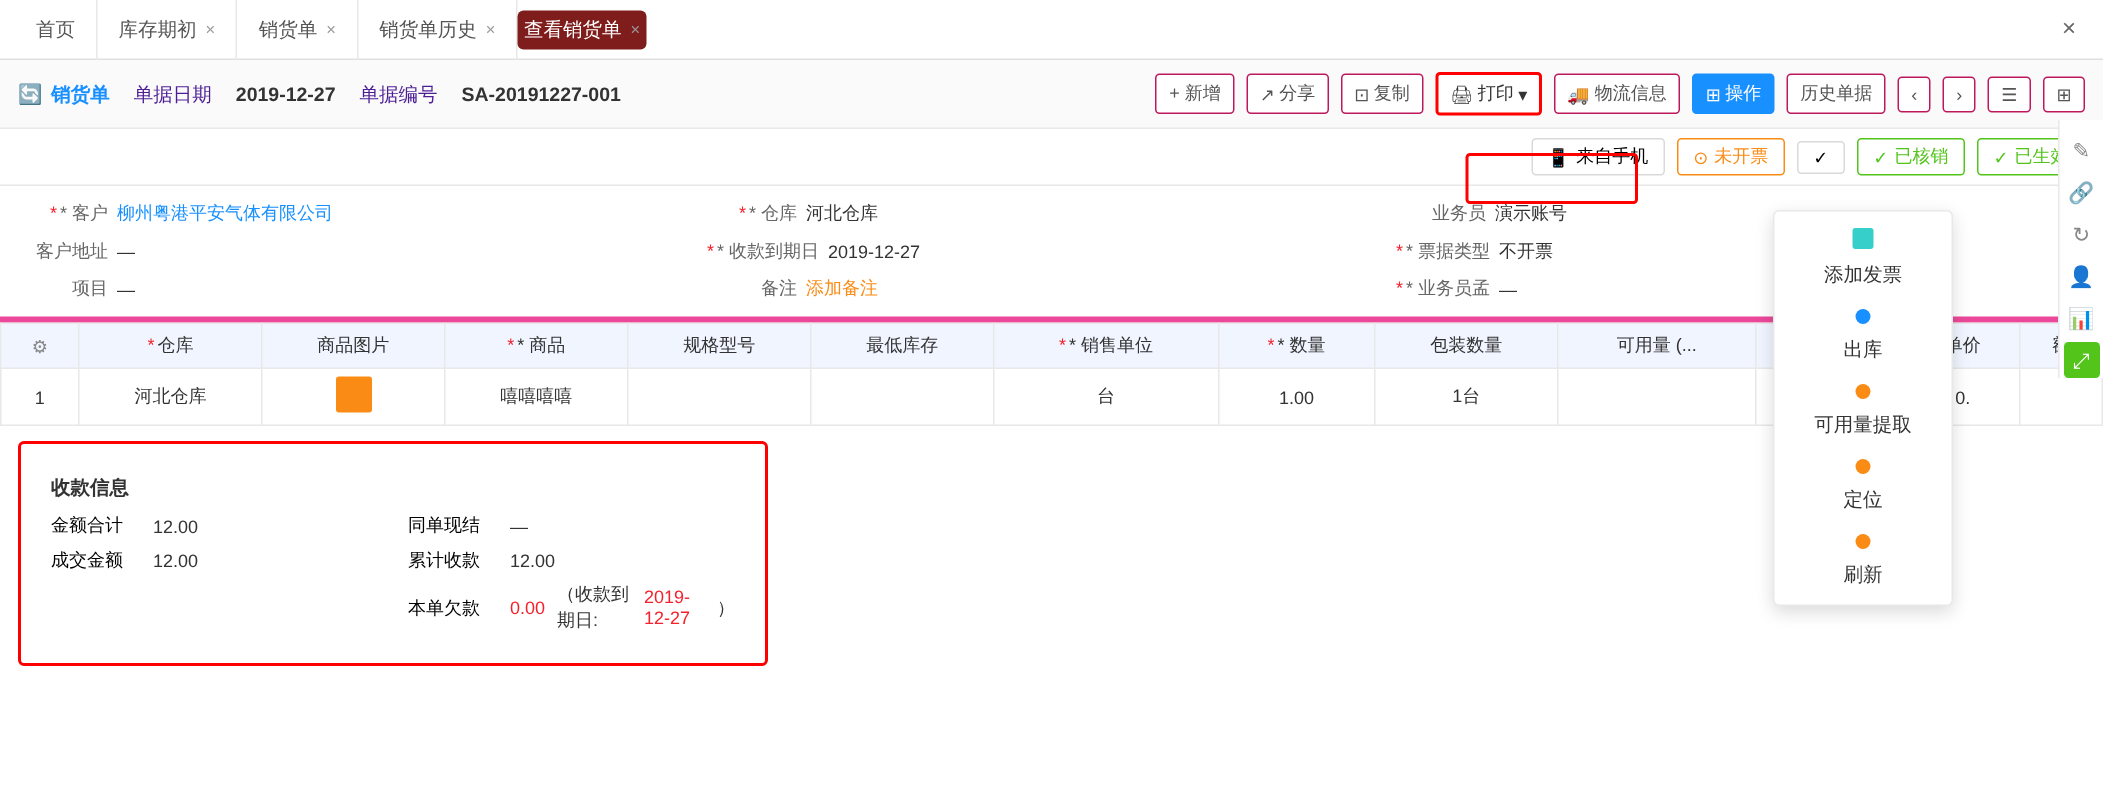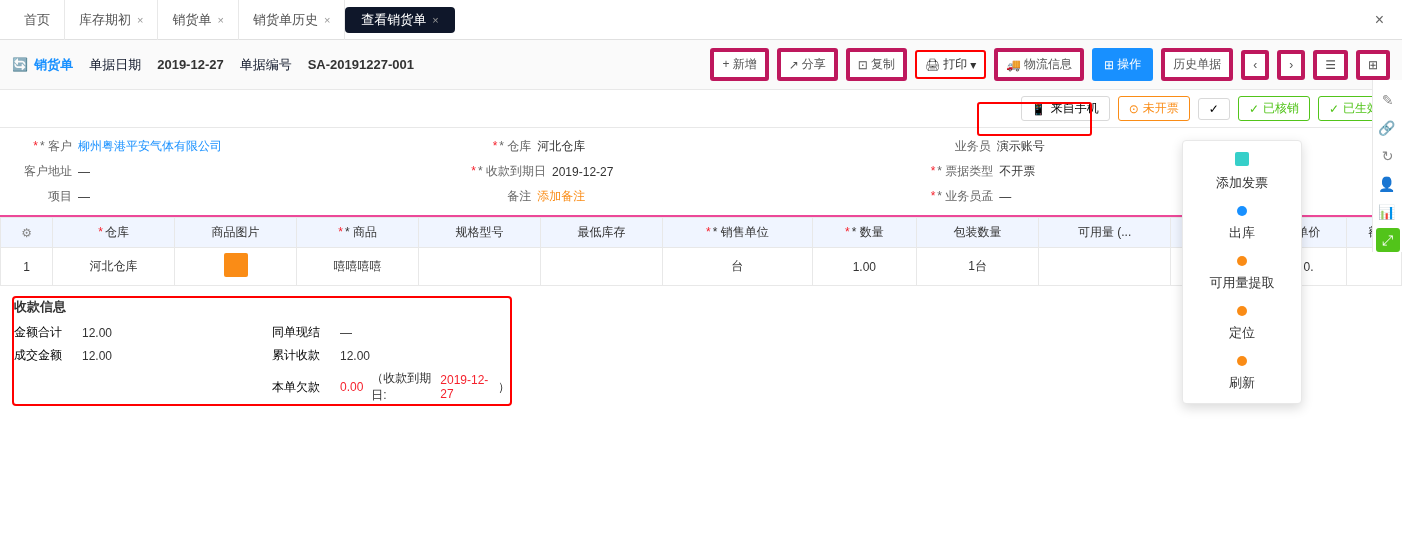--- a/index.html
+++ b/index.html
@@ -13,22 +13,22 @@
     }
     .tab-item {
       display: flex; align-items: center; padding: 0 14px;
       height: 40px; cursor: pointer; font-size: 13px;
       border-right: 1px solid #e8e8e8; color: #555;
     }
     .tab-close {
       margin-left: 6px; color: #999; cursor: pointer; font-size: 11px;
     }
     .tab-item.highlight {
-      background: #0f172a; color: #fff; border-radius: 4px;
-      padding: 4px 16px; height: auto; border: none;
+      background: #7f1d1d; color: #fff; border-radius: 4px;
+      padding: 4px 4px; height: auto; border: none;
     }
     .tab-bar-right {
       margin-left: auto; display: flex; align-items: center;
     }
     .close-btn {
       cursor: pointer; font-size: 16px; color: #666; padding: 0 8px;
     }
 
     
     .main-content {
@@ -41,30 +41,30 @@
     .doc-header {
       display: flex; align-items: center; padding: 8px 12px;
       border-bottom: 1px solid #e8e8e8; background: #fafafa;
       gap: 16px;
     }
     .doc-title {
       display: flex; align-items: center; gap: 6px; color: #1890ff;
       font-weight: bold; font-size: 13px;
     }
     .doc-meta { display: flex; align-items: center; gap: 16px; color: #333; font-size: 13px; }
-    .doc-meta span { color: #0f172a; text-align: center; }
+    .doc-meta span { color: #4c1d95; text-align: center; }
     .doc-meta strong { color: #333; }
 
     
     .toolbar {
       display: flex; align-items: center; margin-left: auto; gap: 8px;
     }
     .toolbar-btn {
       display: flex; align-items: center; gap: 3px;
-      padding: 4px 8px; border: 4px solid #be185d;
+      padding: 4px 8px; border: 1px solid #be185d;
       border-radius: 3px; cursor: pointer; font-size: 12px;
       background: #fff; color: #555;
     }
     .toolbar-btn.active-tab {
       background: #1890ff; color: #fff; border-color: #1890ff;
     }
     .toolbar-btn.print-highlight {
       border: 2px solid #ff0000; color: #333;
     }
 
@@ -79,21 +79,21 @@
       border-radius: 3px; font-size: 12px; cursor: pointer;
       background: #fff;
     }
     .status-btn.checked { border-color: #52c41a; color: #52c41a; }
     .status-btn.orange { border-color: #fa8c16; color: #fa8c16; }
 
     
     .form-section {
       padding: 10px 12px; display: grid;
       grid-template-columns: 1fr 1fr 1fr;
-      gap: 8px 0; border-bottom: 2px solid #ec4899;
+      gap: 8px 0; border-bottom: 4px solid #ec4899;
     }
     .form-row { display: flex; align-items: center; gap: 6px; }
     .form-label { color: #666; font-size: 12px; min-width: 60px; text-align: right; }
     .form-label.required::before { content: '*'; color: #f5222d; margin-right: 2px; }
     .form-value { color: #333; font-size: 12px; }
     .form-value.link { color: #1890ff; }
     .add-note { color: #fa8c16; cursor: pointer; font-size: 12px; }
 
     
     .data-table { width: 100%; border-collapse: collapse; font-size: 12px; }
@@ -107,21 +107,21 @@
       border: 1px solid #e8e8e8; padding: 5px 8px;
       text-align: center; color: #333;
     }
     .data-table tr.subtotal td { background: #fffbe6; }
     .table-wrap { overflow-x: auto; max-height: 120px; }
     .settings-icon { color: #888; }
 
     
     .payment-section {
       border: 2px solid #ff0000; border-radius: 4px;
-      margin: 10px 12px; padding: 0; max-width: 500px;
+      margin: 10px 12px; padding: 20px; max-width: 500px;
       background: #fff;
     }
     .payment-title { font-weight: bold; font-size: 13px; margin-bottom: 8px; }
     .payment-grid { display: grid; grid-template-columns: 1fr 1fr; gap: 6px 20px; }
     .payment-row { display: flex; align-items: center; gap: 8px; font-size: 12px; }
     .payment-label { color: #000000; min-width: 60px; }
     .payment-value { color: #333; }
     .payment-value.red { color: #f5222d; }
     .payment-value.date-red { color: #f5222d; }
 

